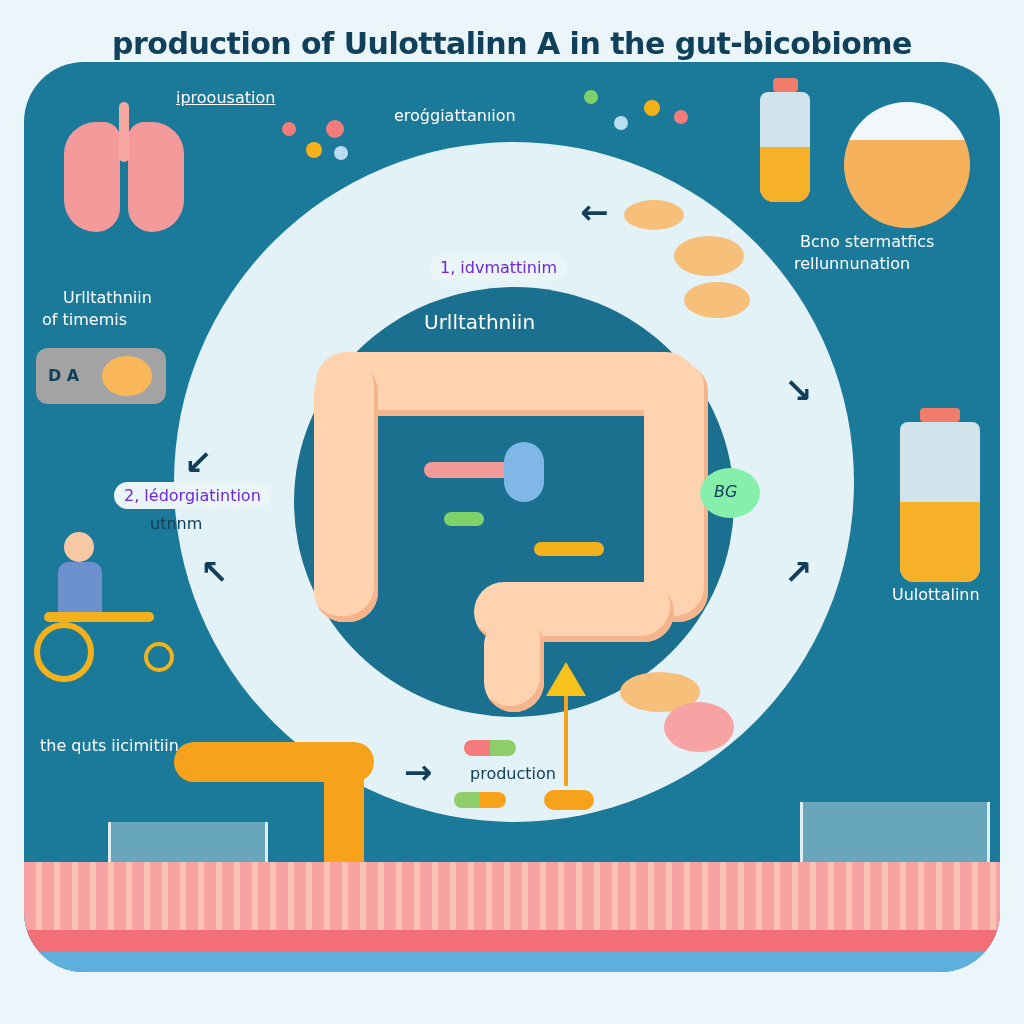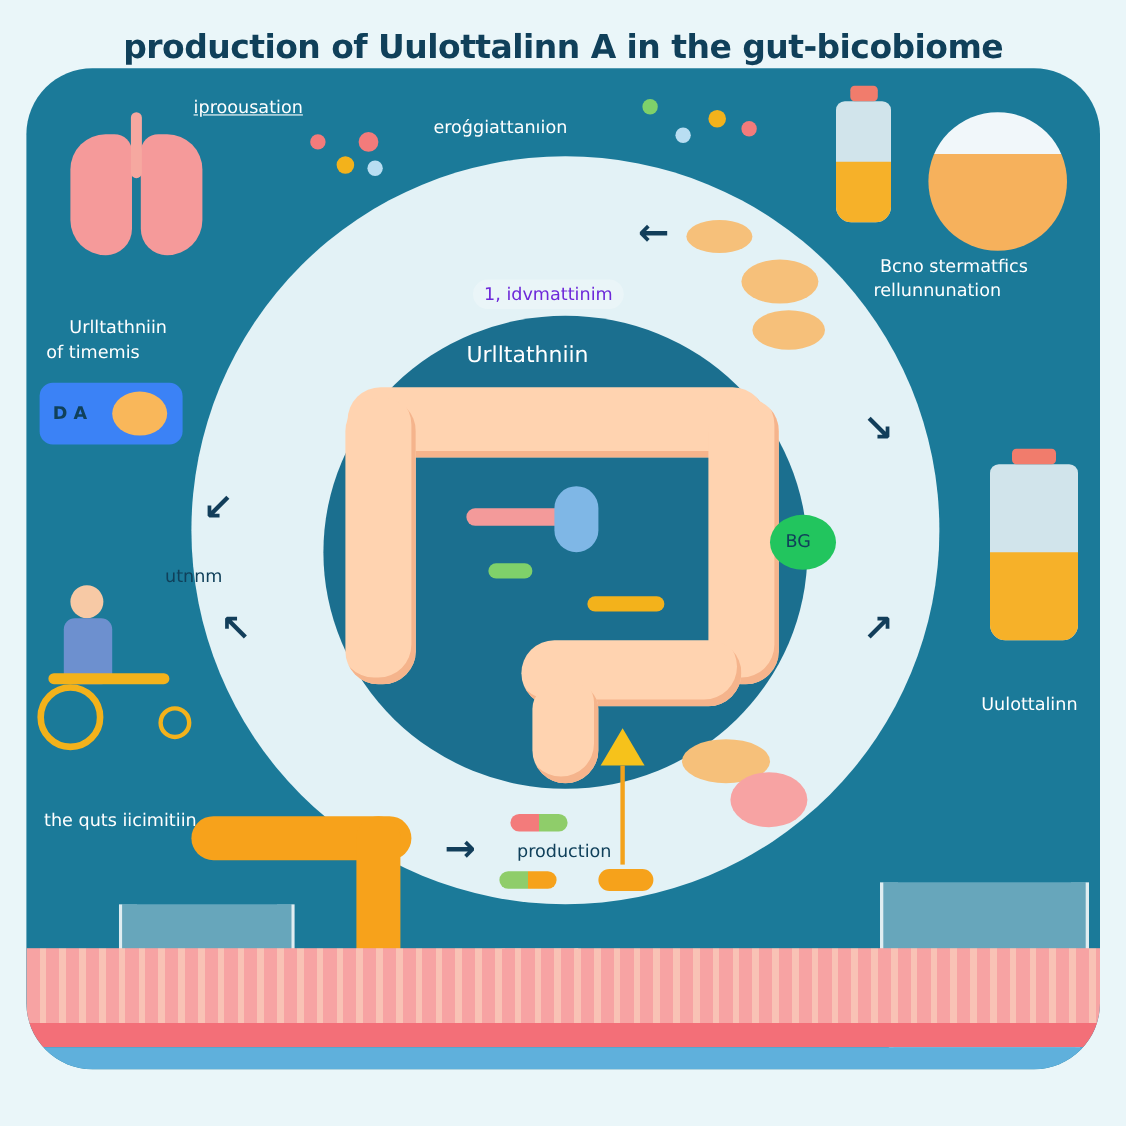--- a/index.html
+++ b/index.html
@@ -61,52 +61,55 @@
   </div>
 
   <div style="position:absolute;left:820px;top:40px;width:126px;height:126px;border-radius:50%;background:linear-gradient(#f1f7fa 0 30%, #f6b15c 30%);"></div>
 
   <div class="lbl" style="left:776px;top:170px;">Bcno stermatfics</div>
   <div class="lbl" style="left:770px;top:192px;">rellunnunation</div>
 
   <div class="lbl" style="left:12px;top:226px;margin-left:27px;">Urlltathniin</div>
   <div class="lbl" style="left:18px;top:248px;">of timemis</div>
 
-  <div style="position:absolute;left:12px;top:286px;width:130px;height:56px;background:#3b82f6;border-radius:12px;">
+  <div style="position:absolute;left:12px;top:286px;width:130px;height:56px;background:#a3a3a3;border-radius:12px;">
     <span class="lbl-dark" style="left:12px;top:18px;font-weight:bold;">D A</span>
     <div class="bubble" style="left:66px;top:8px;width:50px;height:40px;background:#f9b75a;"></div>
   </div>
 
   <div class="pill-lbl" style="left:406px;top:192px;">1, idvmattinim</div>
   <div class="lbl" style="left:400px;top:250px;font-size:20px;">Urlltathniin</div>
 
   <div>
     <div class="colon-seg" style="left:292px;top:290px;width:380px;height:64px;"></div>
     <div class="colon-seg" style="left:290px;top:300px;width:64px;height:260px;"></div>
     <div class="colon-seg" style="left:620px;top:300px;width:64px;height:260px;"></div>
     <div class="colon-seg" style="left:450px;top:520px;width:200px;height:60px;"></div>
     <div class="colon-seg" style="left:460px;top:560px;width:60px;height:90px;border-radius:30px 30px 40px 40px;"></div>
   </div>
 
   <div class="capsule" style="left:400px;top:400px;width:90px;height:16px;background:#f39a9a;"></div>
   <div class="capsule" style="left:480px;top:380px;width:40px;height:60px;background:#7fb7e6;border-radius:20px;"></div>
   <div class="capsule" style="left:510px;top:480px;width:70px;height:14px;background:#f3b21b;"></div>
   <div class="capsule" style="left:420px;top:450px;width:40px;height:14px;background:#7fd16a;"></div>
 
+  <div class="pill-lbl" style="left:90px;top:420px;">
+    <span>2, lédorgiatintion</span>
+  </div>
   <div class="lbl-dark" style="left:126px;top:452px;">utnnm</div>
 
-  <div style="position:absolute;left:676px;top:406px;width:60px;height:50px;border-radius:50%;background:#22c55e;">
+  <div style="position:absolute;left:676px;top:406px;width:60px;height:50px;border-radius:50%;background:#86efac;font-style:italic;">
     <span class="lbl-dark" style="left:14px;top:14px;">BG</span>
   </div>
 
   <div class="bottle" style="left:876px;top:360px;width:80px;height:160px;">
     <div class="cap"></div>
     <div class="liquid" style="height:80px;"></div>
   </div>
-  <div class="lbl" style="left:868px;top:568px;">Uulottalinn</div>
+  <div class="lbl" style="left:868px;top:523px;">Uulottalinn</div>
 
   <div style="position:absolute;left:10px;top:470px;width:150px;height:140px;">
     <div class="bubble" style="left:30px;top:0;width:30px;height:30px;background:#f7c9a5;"></div>
     <div style="position:absolute;left:24px;top:30px;width:44px;height:60px;background:#6d90cf;border-radius:10px;"></div>
     <div style="position:absolute;left:10px;top:80px;width:110px;height:10px;background:#f3b21b;border-radius:5px;"></div>
     <div class="bubble" style="left:0;top:90px;width:60px;height:60px;border:6px solid #f3b21b;"></div>
     <div class="bubble" style="left:110px;top:110px;width:30px;height:30px;border:4px solid #f3b21b;"></div>
   </div>
 
   <div class="lbl" style="left:16px;top:674px;">the quts iicimitiin</div>

